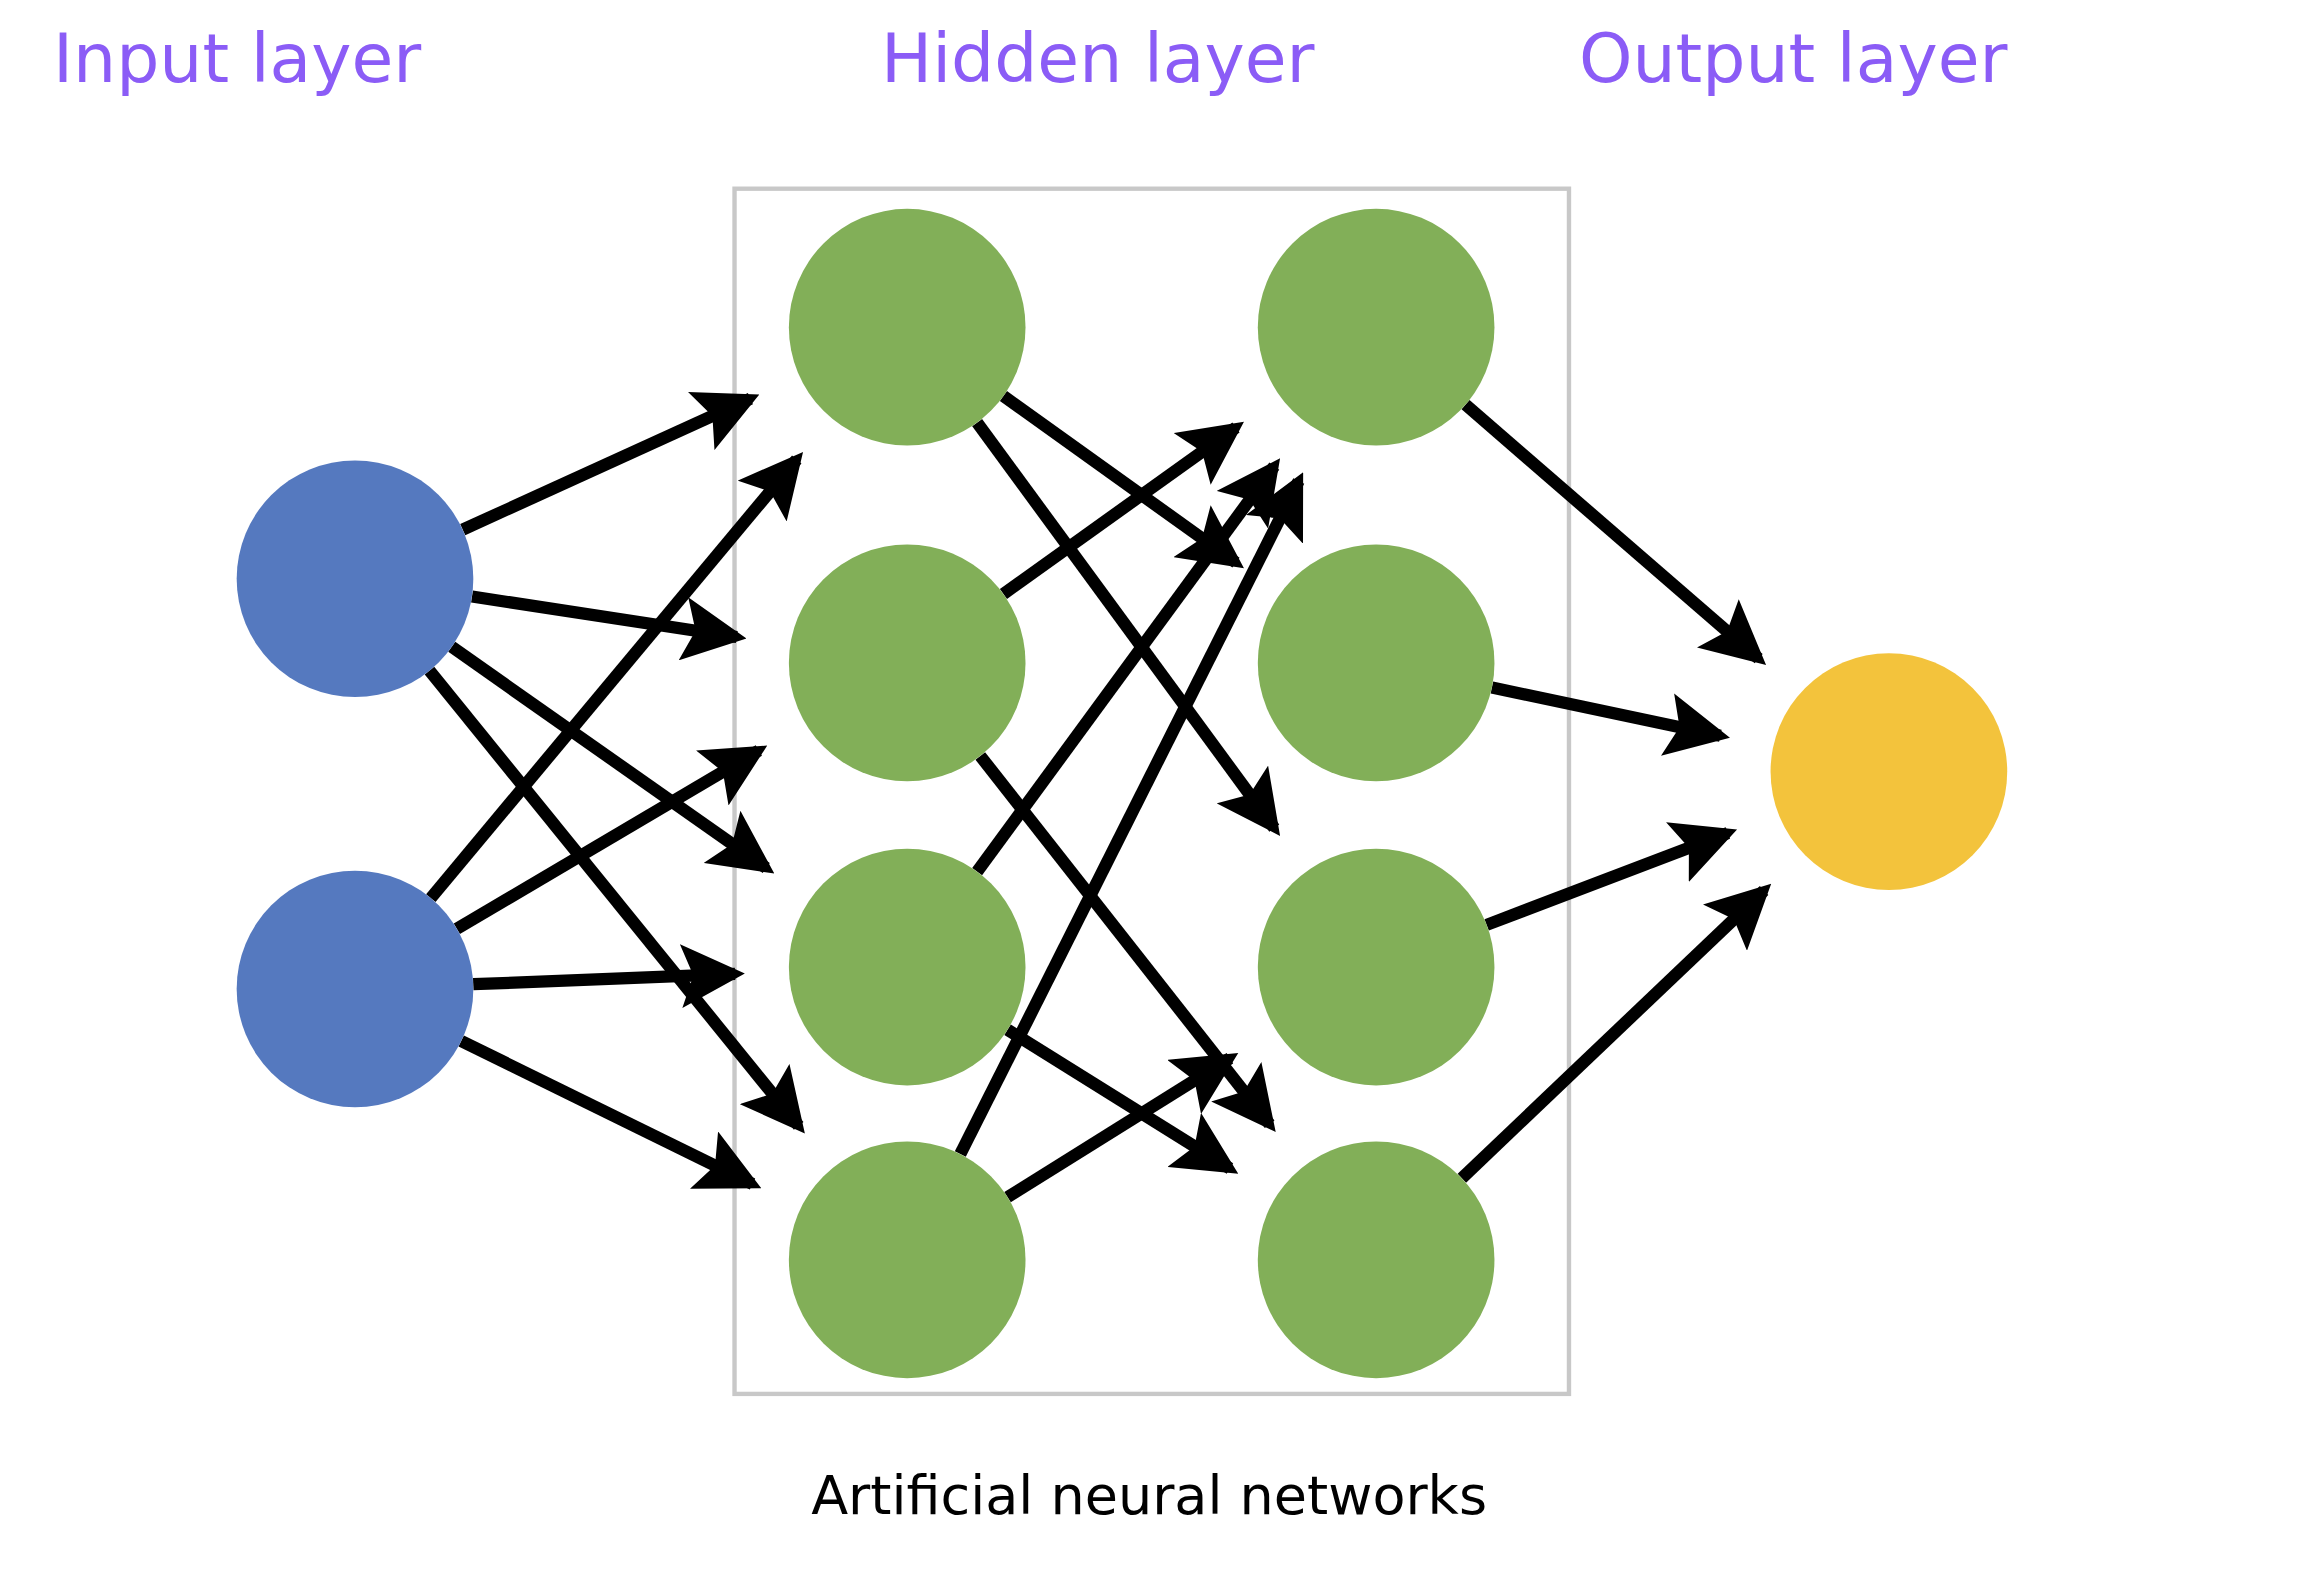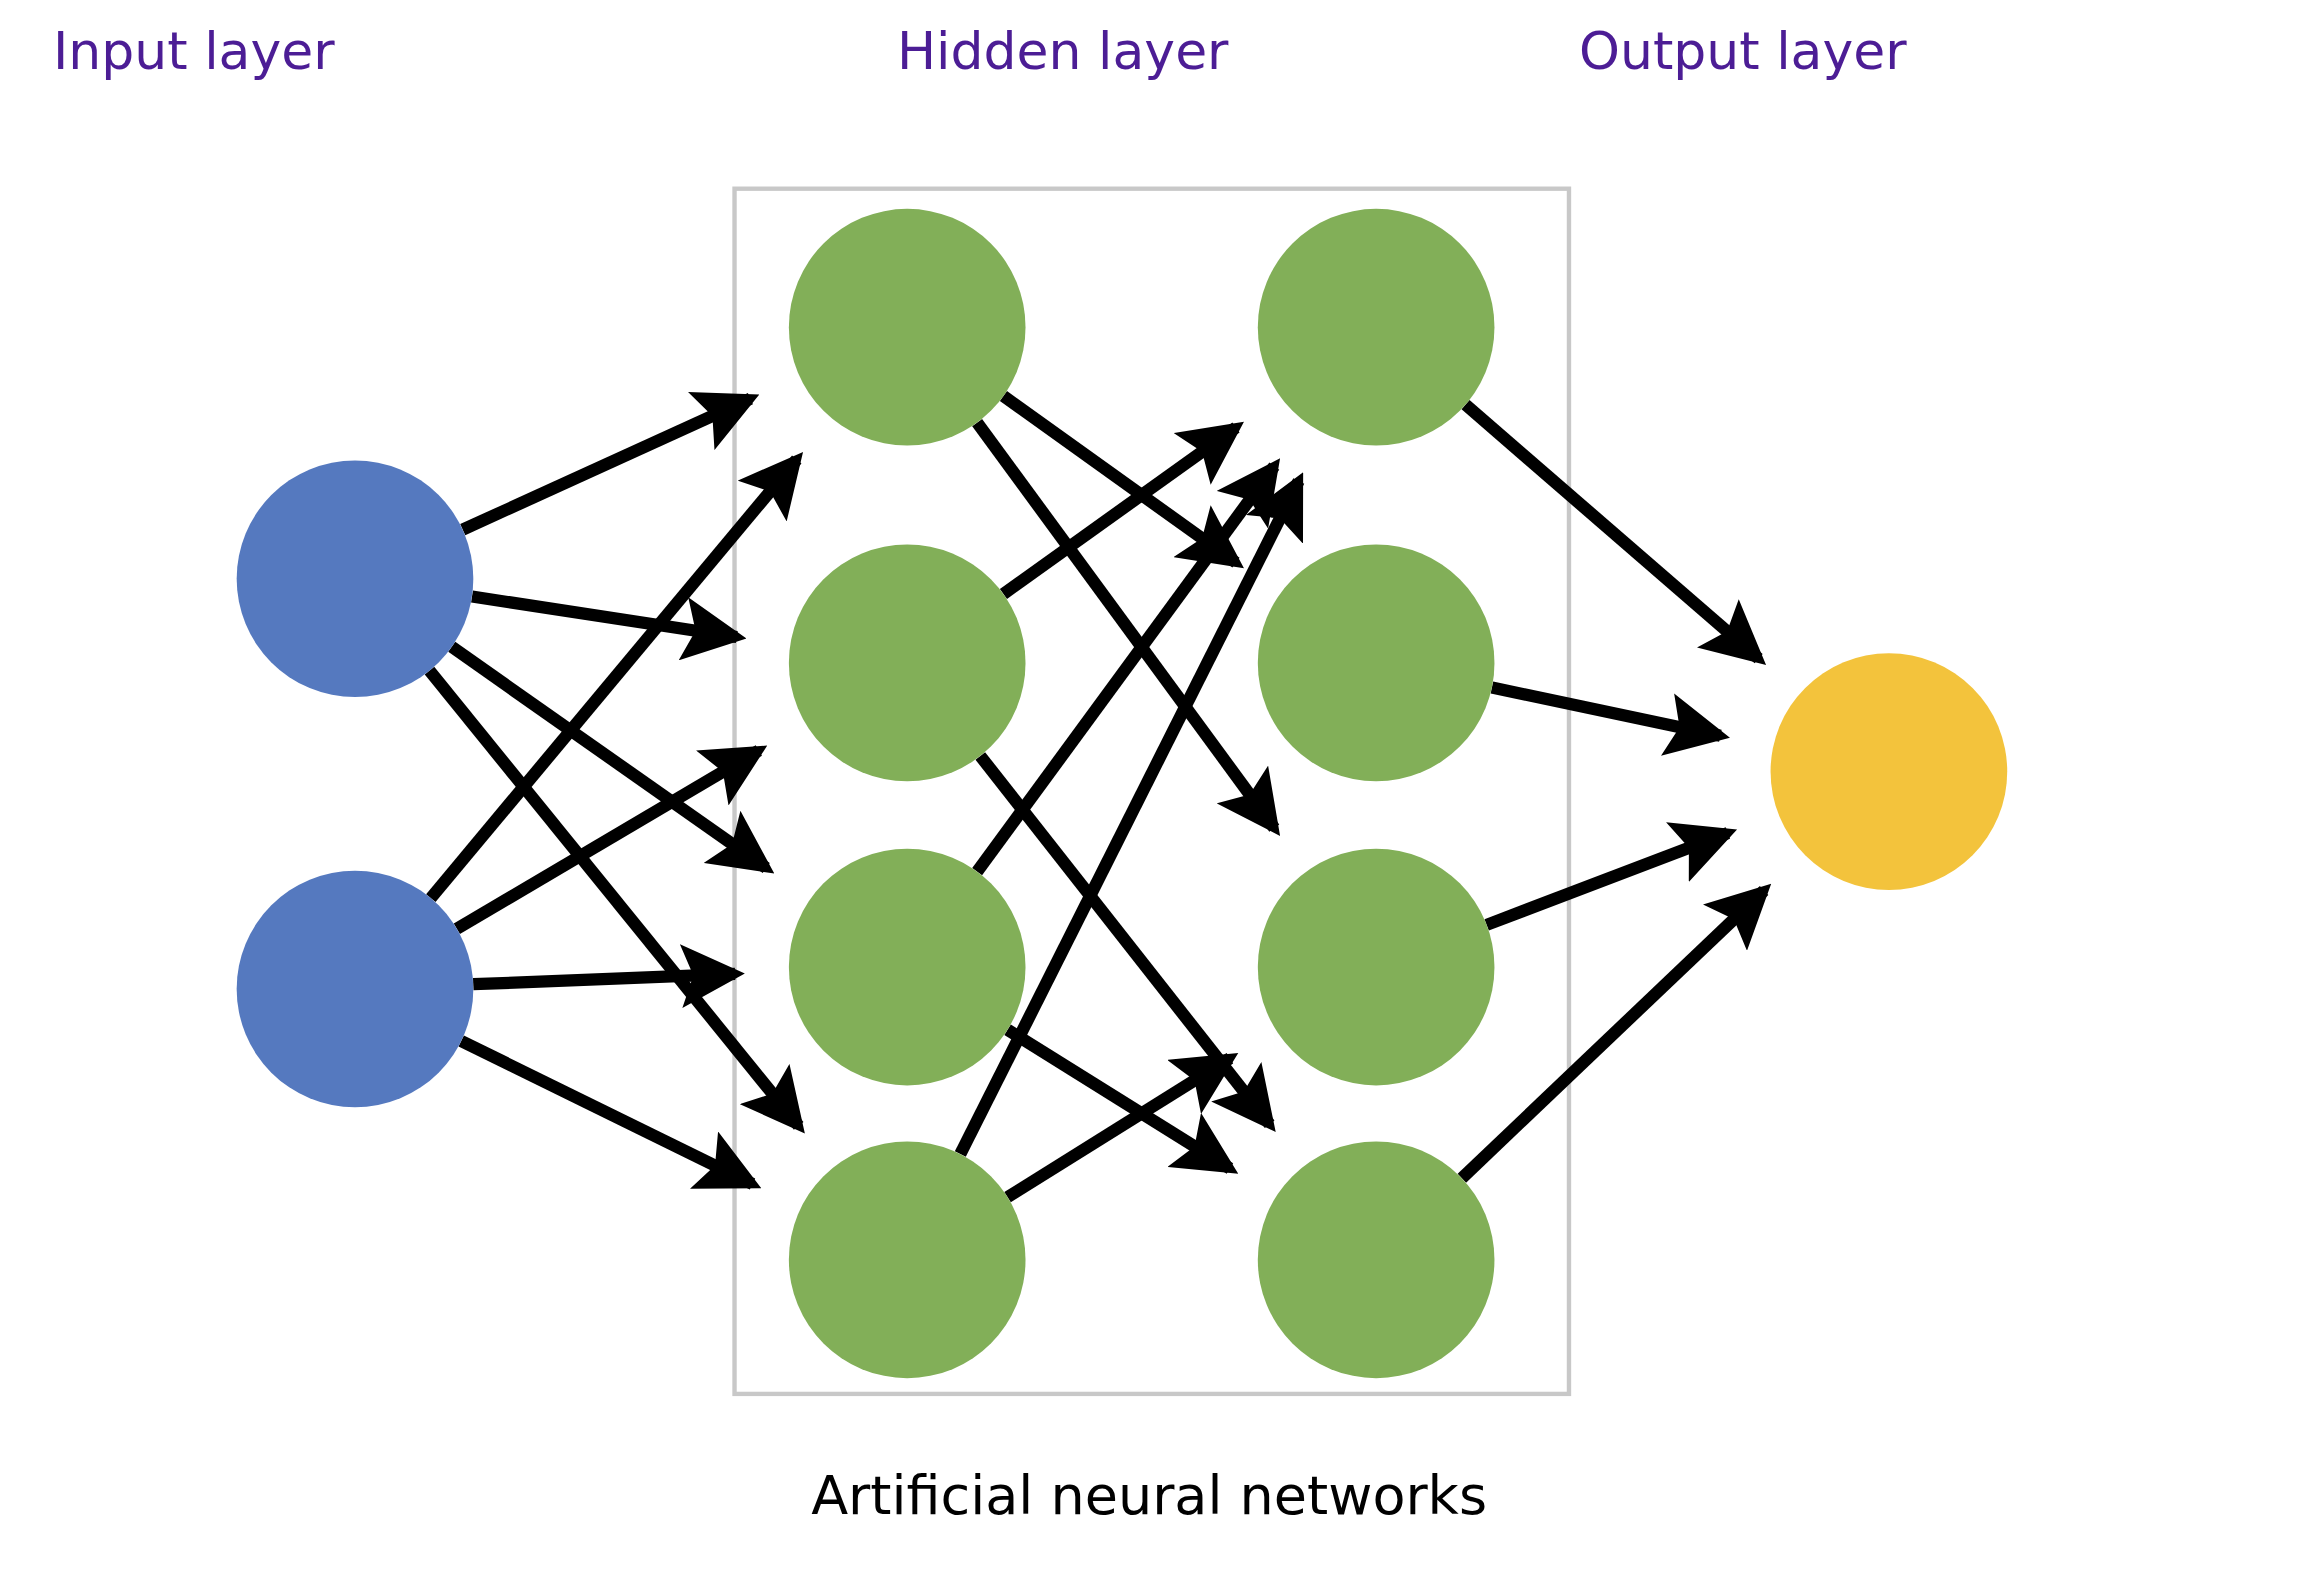--- a/index.html
+++ b/index.html
@@ -23,29 +23,29 @@
   #nn-svg {
     position: absolute;
     left: 0;
     top: 0;
     width: 2307px;
     height: 1594px;
     display: block;
   }
   .layer-title {
     position: absolute;
-    font-size: 52px;
+    font-size: 68px;
     line-height: 1;
-    color: #4c1d95;
+    color: #8b5cf6;
     white-space: nowrap;
     font-weight: 400;
     letter-spacing: 0px;
   }
   #title-input  { left: 53px;   top: 24.5px; }
-  #title-hidden { left: 881px; top: 24.5px; margin-left: 16px; }
+  #title-hidden { left: 881px; top: 24.5px; }
   #title-output { left: 1579px; top: 24.5px; }
   .figure-caption {
     position: absolute;
     left: 0;
     top: 1469px;
     width: 2307px;
     text-align: center;
     font-size: 54px;
     line-height: 1;
     color: #000000;

